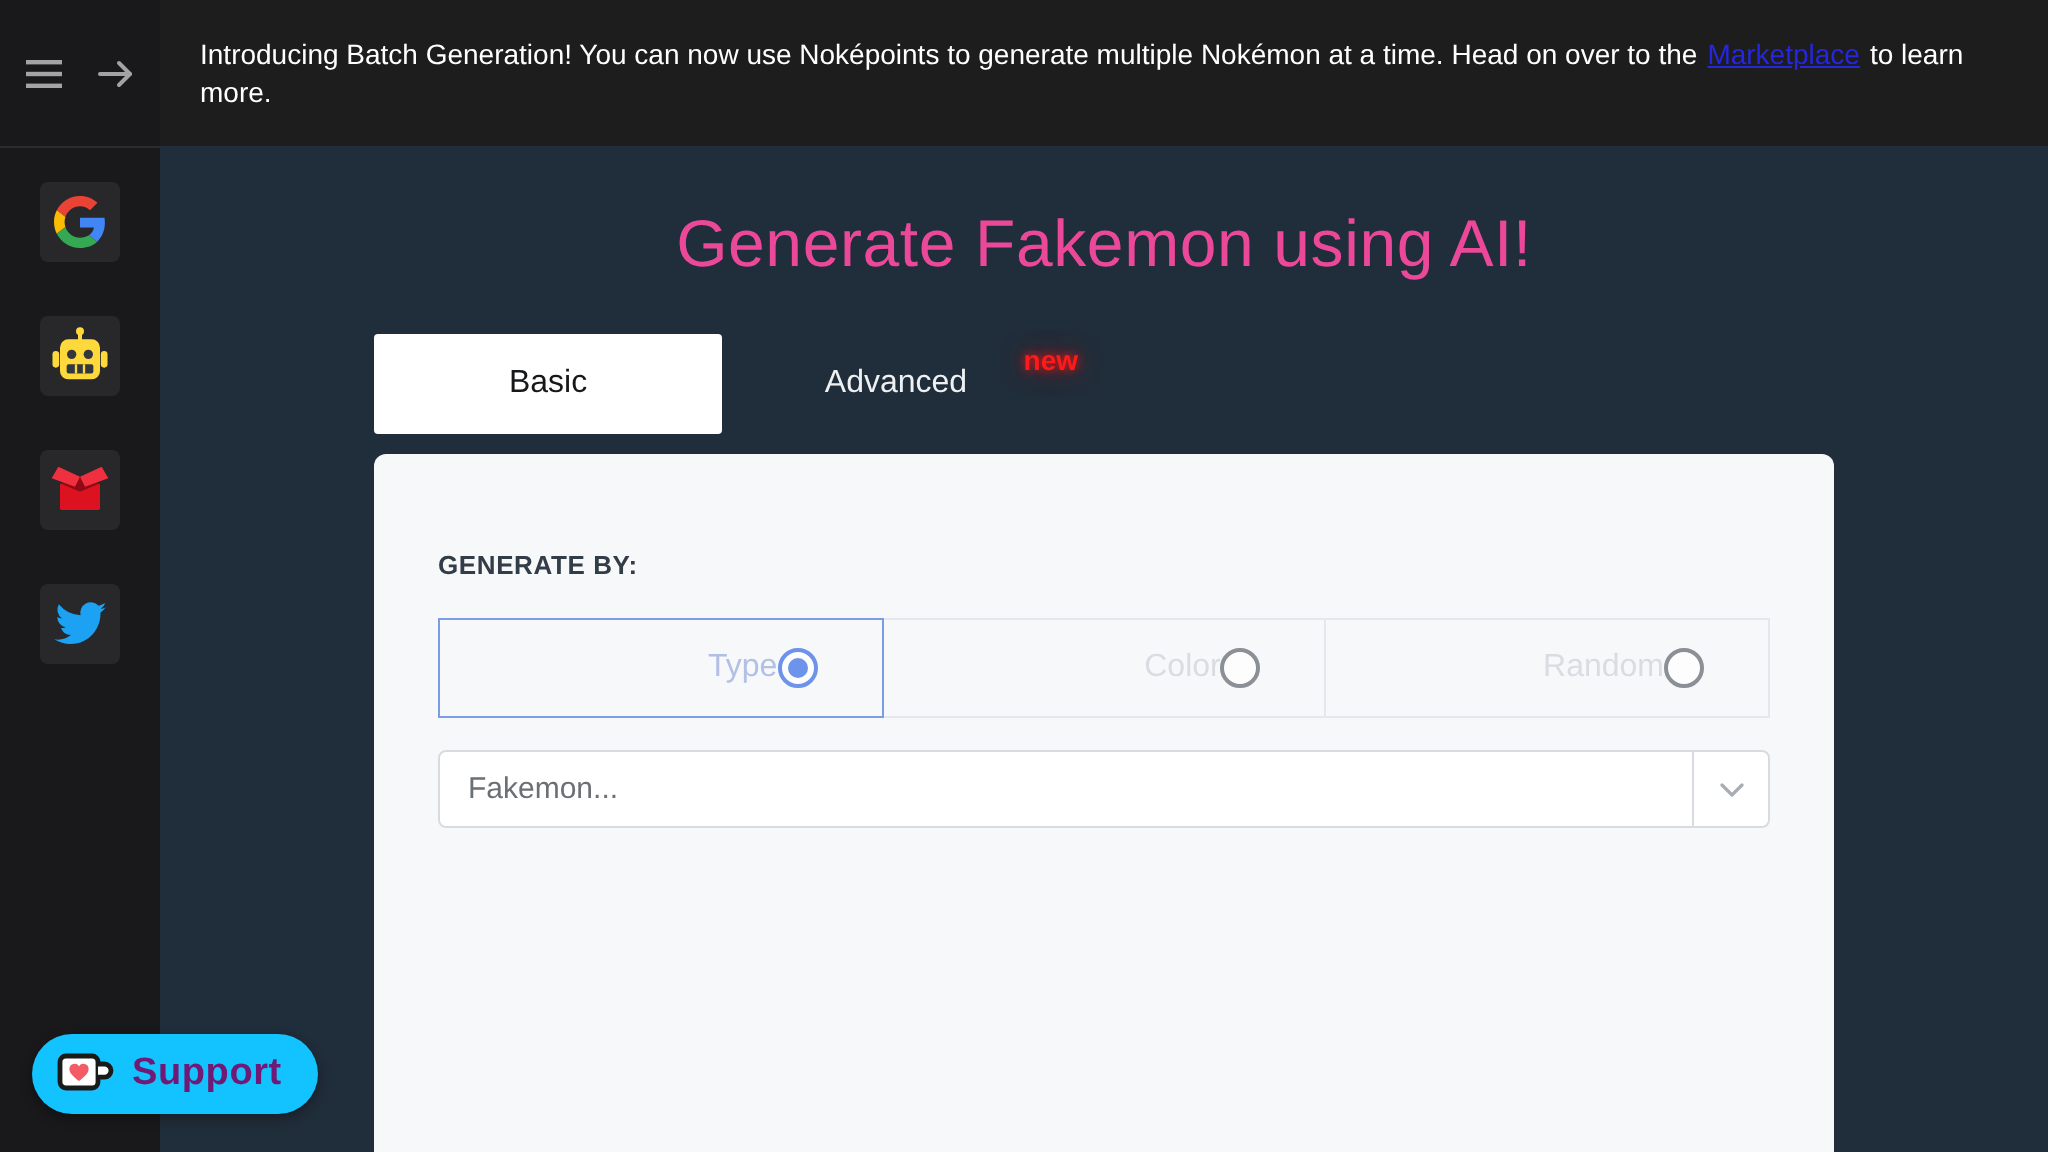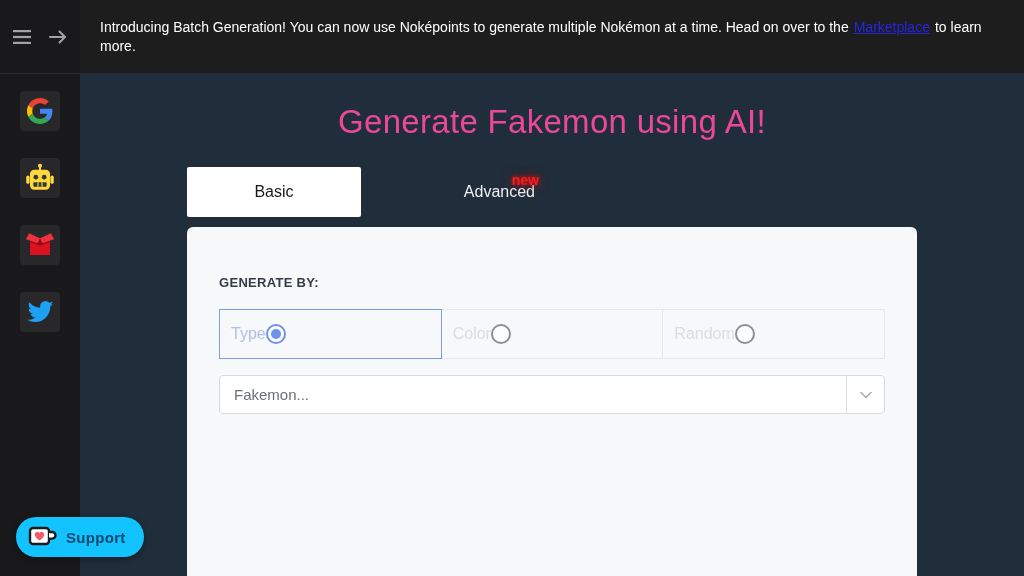--- a/index.html
+++ b/index.html
@@ -40,38 +40,38 @@
     position:absolute; left:80px; top:103px; width:944px;
     text-align:center; color:#ec4899; font-size:33px; font-weight:400;
     letter-spacing:.3px;
   }
   .tabs { position:absolute; left:187px; top:167px; display:flex; }
   .tab {
     width:174px; height:50px; display:flex; align-items:center; justify-content:center;
     font-size:16px; cursor:pointer; position:relative; box-sizing:border-box;
   }
   .tab.active { background:#ffffff; color:#16181a; font-weight:500; border-radius:2px; }
-  .tab.inactive { color:#eef0f2;justify-content:flex-end; }
+  .tab.inactive { color:#eef0f2; }
   .tab-badge {
     position:absolute; right:-4px; top:5px; color:#ff1a1a; font-size:14px; font-weight:700;
     text-shadow:0 0 5px rgba(255,20,20,.9), 0 0 12px rgba(255,0,0,.55);
   }
   .card {
     position:absolute; left:187px; top:227px; width:730px; height:349px;
     background:#f7f8fa; border-radius:6px 6px 0 0; box-sizing:border-box;
     padding:48px 32px;
   }
   .field-label {
     font-size:13px; font-weight:700; color:#333d47; letter-spacing:.3px;
   }
   .option-row { display:flex; margin-top:19px; }
   .option {
     flex:1; height:50px; border:1px solid #e4e7eb; box-sizing:border-box;
-    display:flex; align-items:center; justify-content:flex-start;
-    padding:0 11px; margin-left:-1px; cursor:pointer; background:transparent;
+    display:flex; align-items:center; justify-content:flex-end;
+    padding:0 32px; margin-left:-1px; cursor:pointer; background:transparent;
   }
   .option:first-child { margin-left:0; }
   .option .opt-label { font-size:16px; color:#d9dde2; }
   .radio {
     width:20px; height:20px; border-radius:50%;
     border:2px solid #8a9096; background:#fdfdfe; position:relative; box-sizing:border-box;
   }
   .option.selected { border:1px solid #7d9ce8; position:relative; z-index:2; }
   .option.selected .opt-label { color:#b3c0e6; }
   .option.selected .radio { border-color:#6d93ea; }
@@ -90,21 +90,21 @@
     width:37px; height:100%; border-left:1px solid #d8dce1;
     display:flex; align-items:center; justify-content:center;
   }
   
   .support-btn {
     position:absolute; left:16px; top:517px; height:40px;
     background:#13C3FF; border-radius:20px; display:flex; align-items:center;
     padding:0 18px 0 12px; gap:8px; cursor:pointer; z-index:6;
     box-shadow:0 2px 6px rgba(0,0,0,.35);
   }
-  .support-label { color:#0c4a6e; font-size:15px; font-weight:700; letter-spacing:.3px; }
+  .support-label { color:#701a75; font-size:19px; font-weight:700; letter-spacing:.3px; }
 </style>
 </head>
 <body>
 
 <div id="app">
 
   <div class="banner">
     <div class="banner-text">
       <span>Introducing Batch Generation! You can now use Noképoints to generate multiple Nokémon at a time. Head on over to the</span><a class="banner-link">Marketplace</a><span>to learn more.</span>
     </div>

